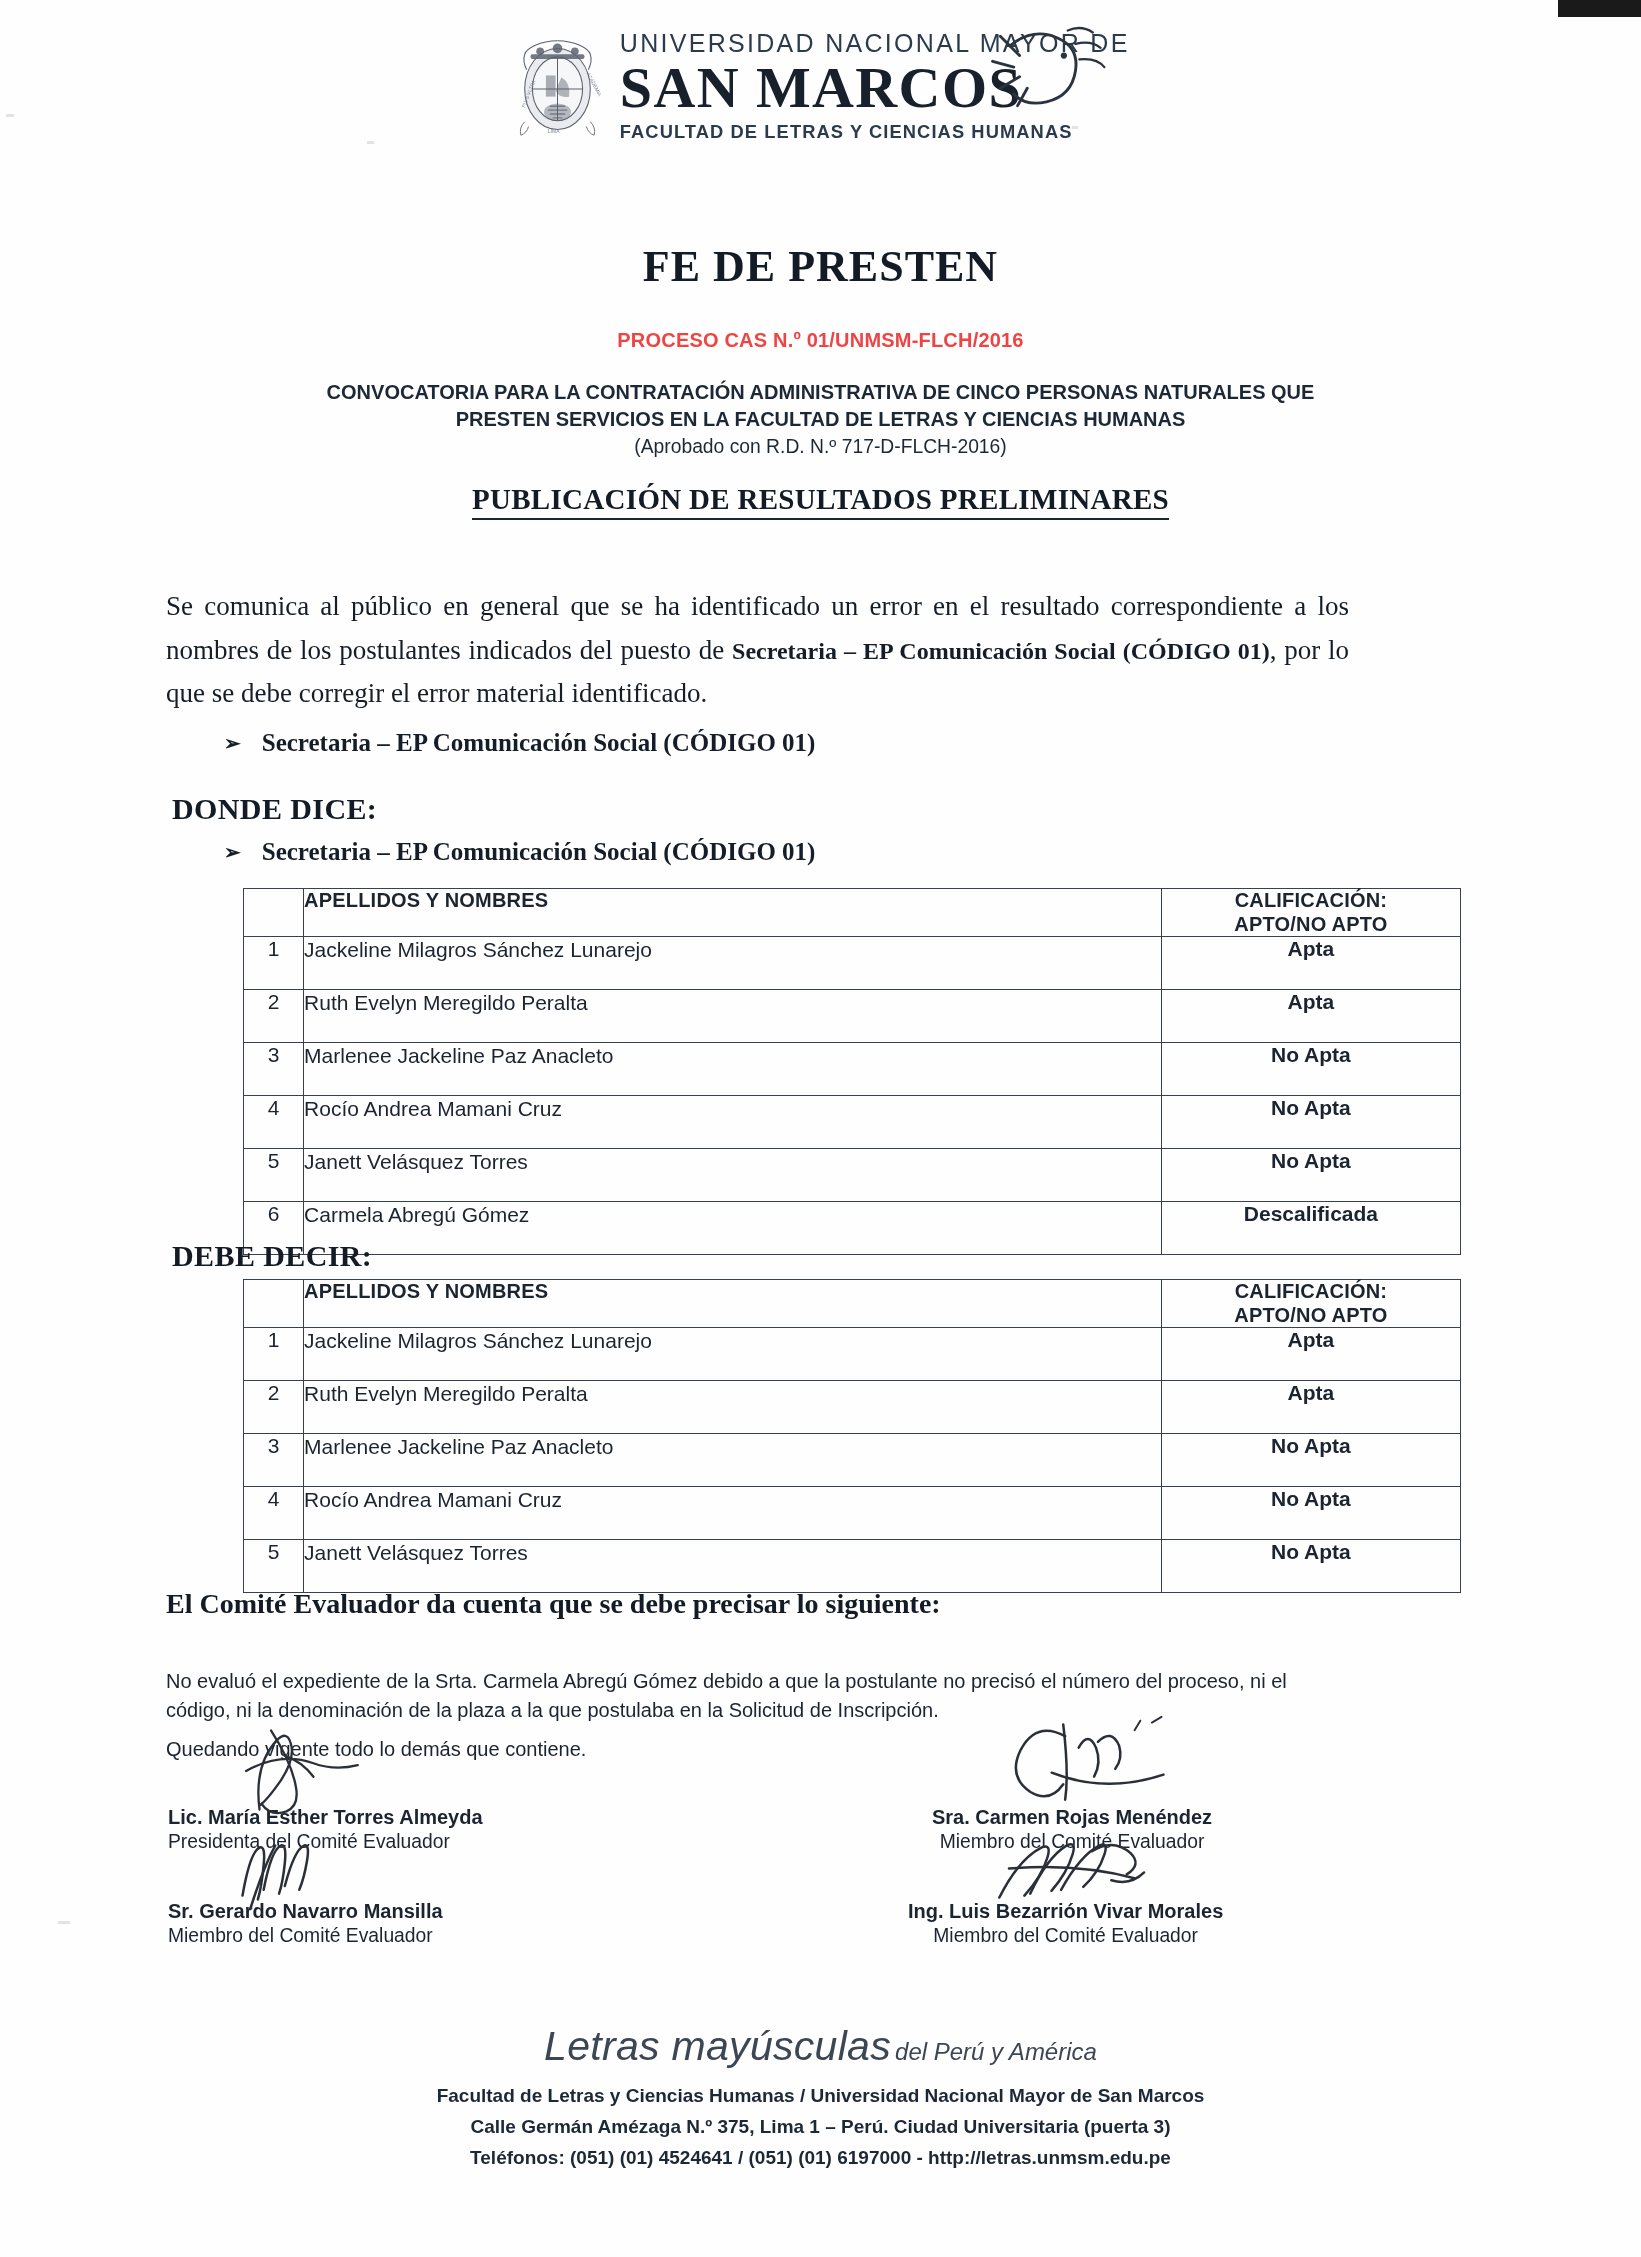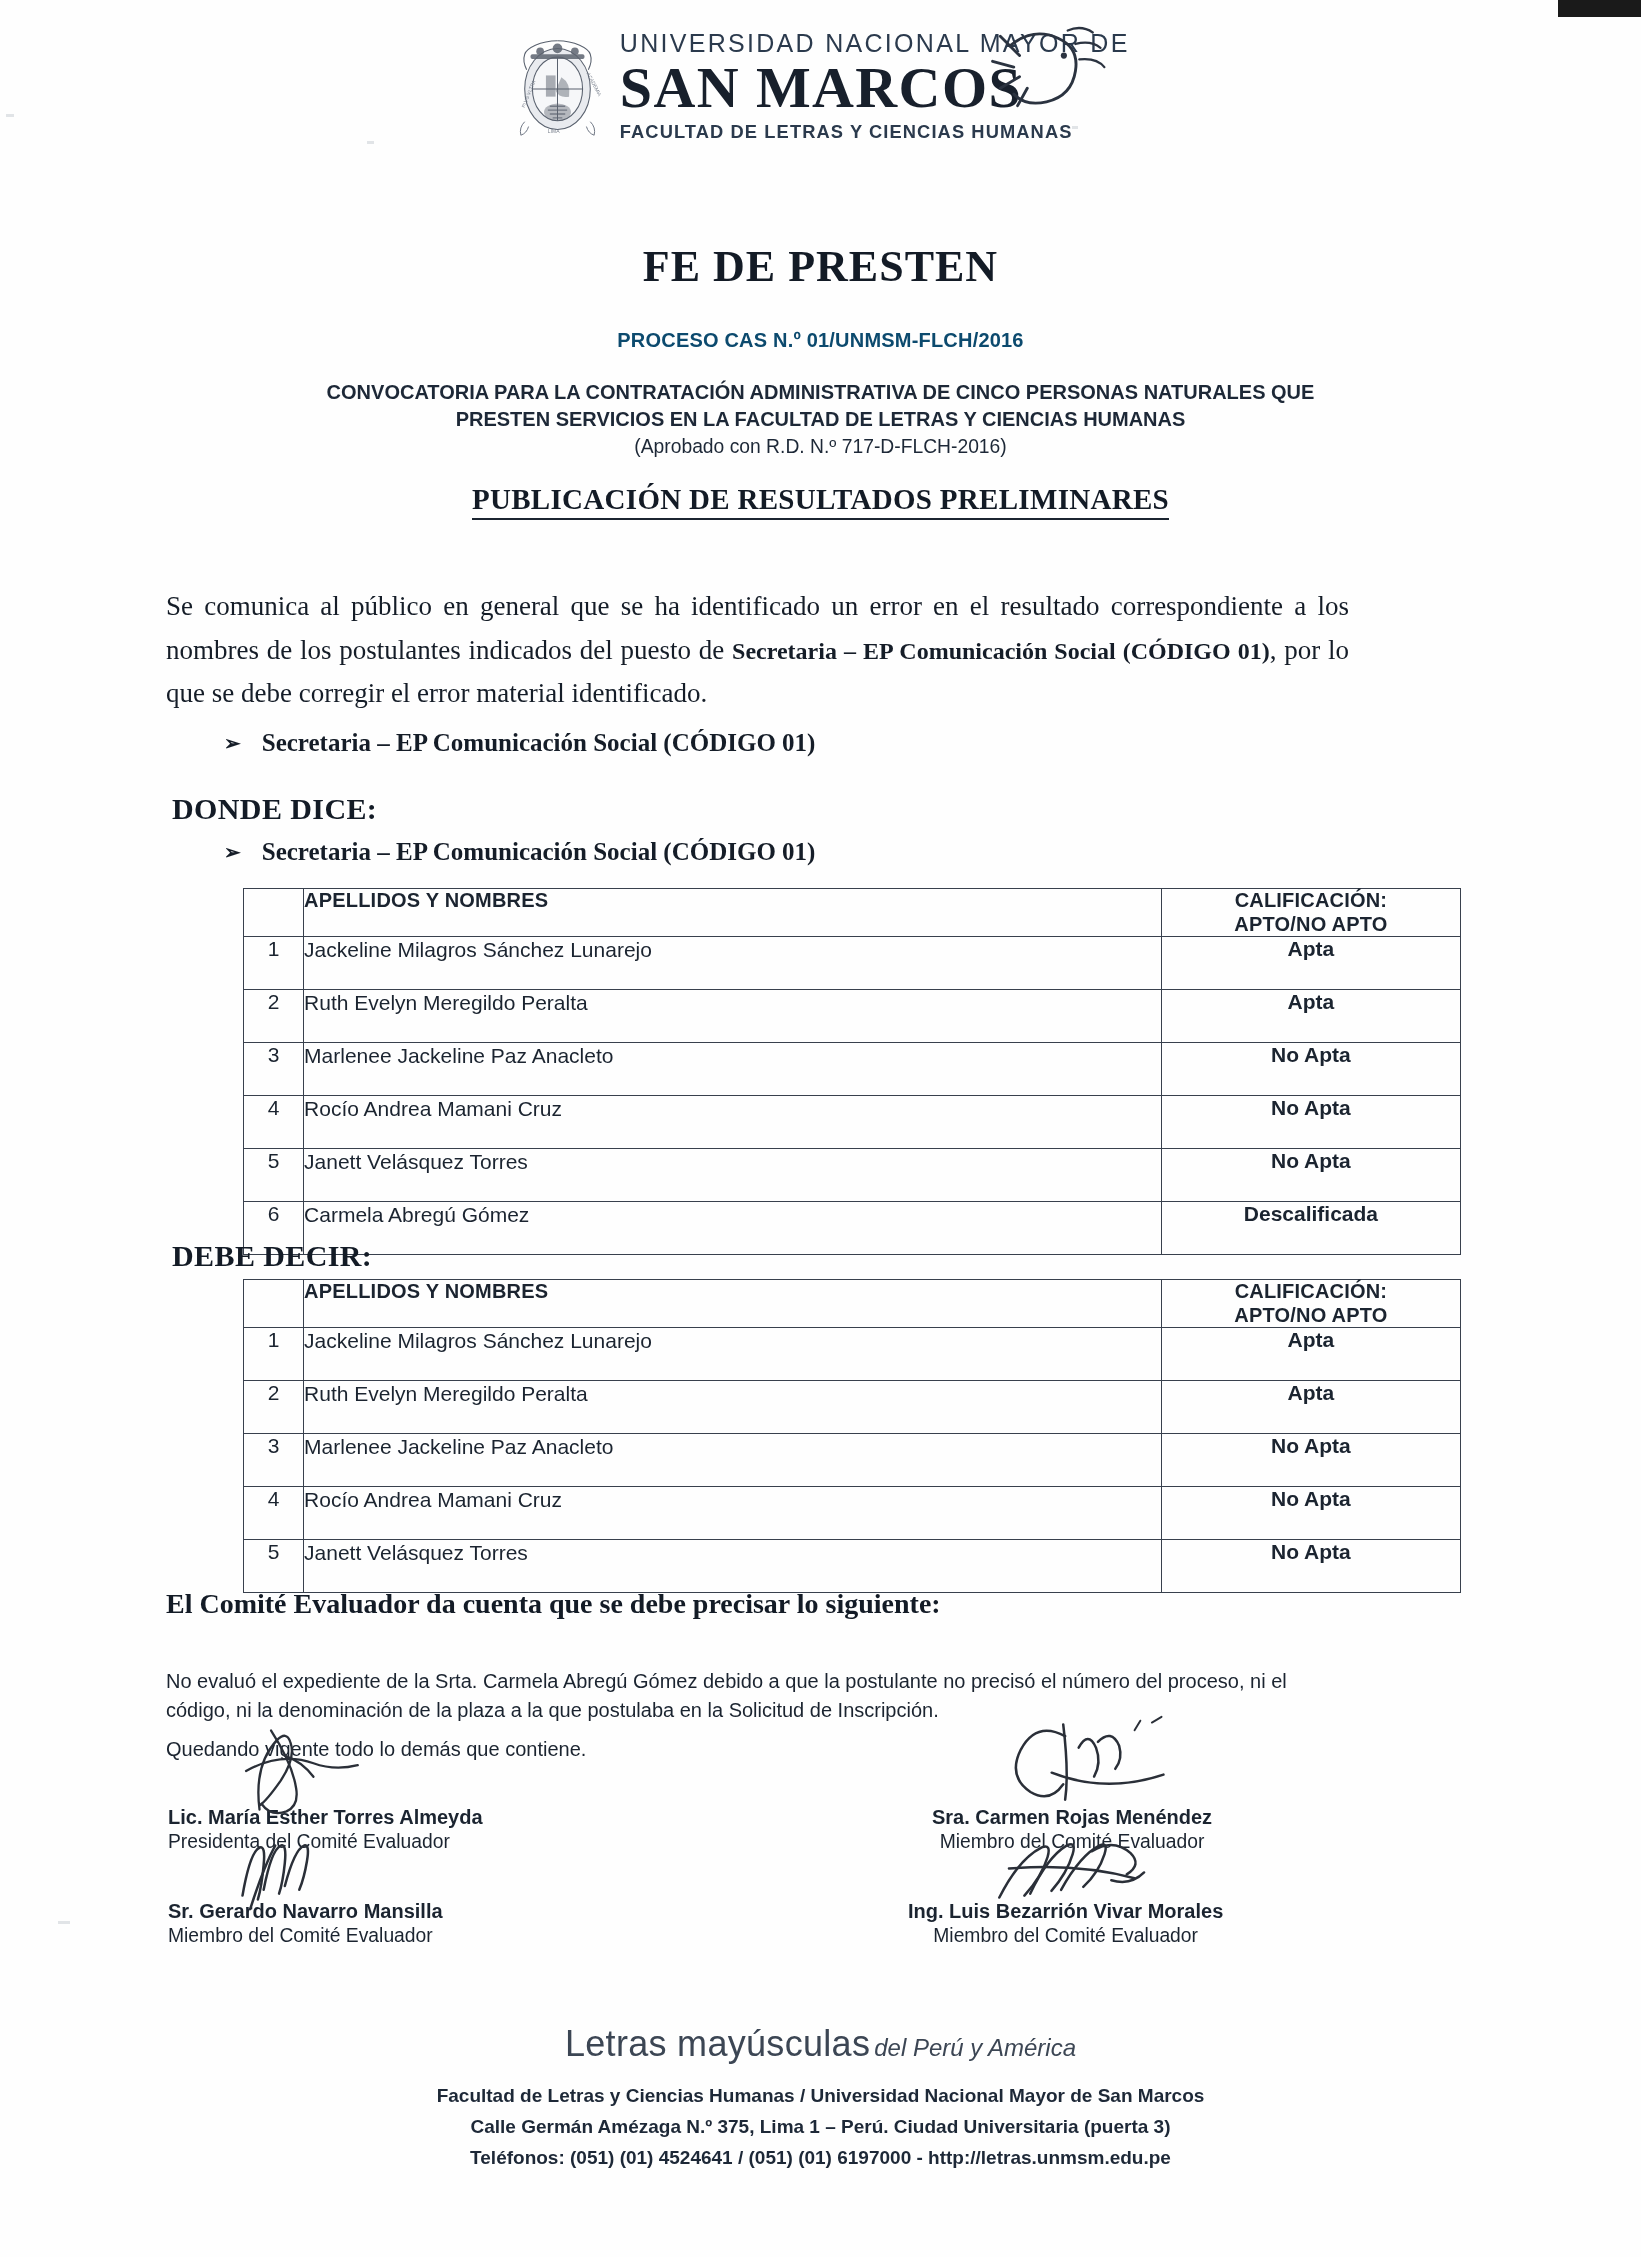--- a/index.html
+++ b/index.html
@@ -110,21 +110,21 @@
     color: #131b26;
   }
   .proc-line {
     position: absolute;
     top: 329px;
     left: 0; right: 0;
     text-align: center;
     font-family: "Liberation Sans", sans-serif;
     font-weight: 700;
     font-size: 20px;
-    color: #0c4a6e;
+    color: #ef4444;
     letter-spacing: 0.2px;
   }
   .conv-block {
     position: absolute;
     top: 379px;
     left: 193px;
     width: 1255px;
     text-align: center;
     font-family: "Liberation Sans", sans-serif;
     font-weight: 700;
@@ -326,21 +326,22 @@
   
   .footer-slogan {
     position: absolute;
     top: 2023px;
     left: 0; right: 0;
     text-align: center;
     color: #3c4654;
   }
   .footer-slogan .big {
     font-family: "Liberation Sans", sans-serif;
-    font-size: 36px;
+    font-style: italic;
+    font-size: 41px;
     letter-spacing: 0.3px;
   }
   .footer-slogan .small {
     font-family: "Liberation Sans", sans-serif;
     font-style: italic;
     font-size: 24px;
   }
   .footer-lines {
     position: absolute;
     top: 2081px;

